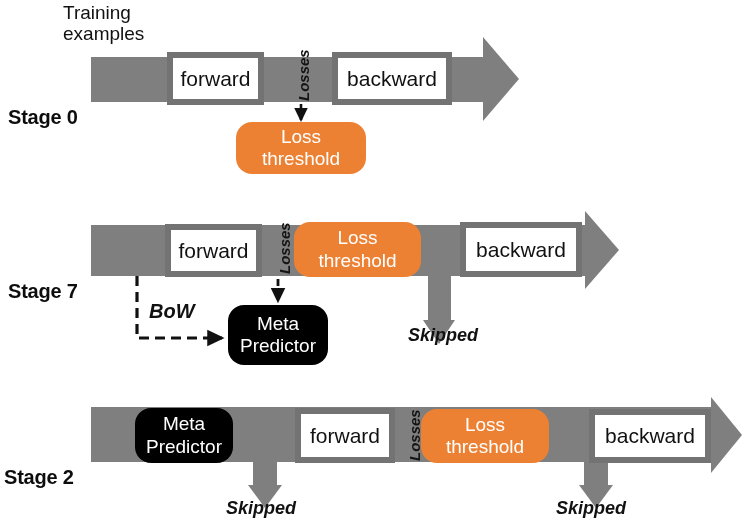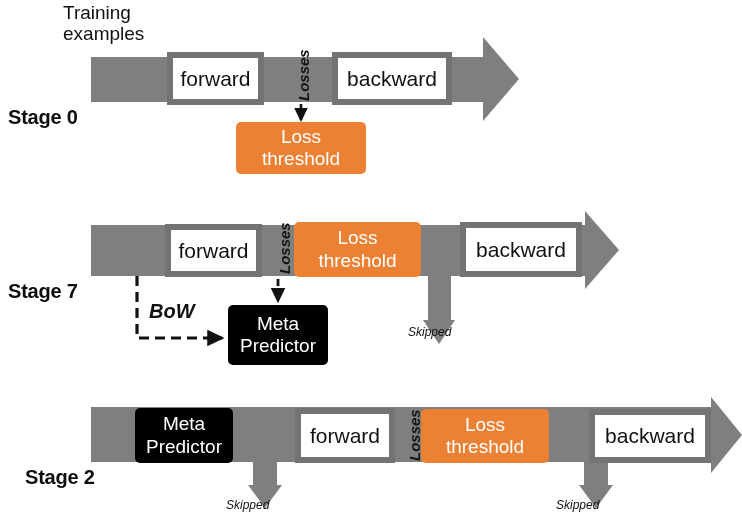--- a/index.html
+++ b/index.html
@@ -64,21 +64,21 @@
     border: 6px solid #737373;
     box-sizing: border-box;
     display: flex;
     align-items: center;
     justify-content: center;
     font-size: 21px;
     color: #111111;
   }
 
   .pill {
-    border-radius: 5px;
+    border-radius: 16px;
     box-sizing: border-box;
     display: flex;
     flex-direction: column;
     align-items: center;
     justify-content: center;
     color: #ffffff;
     font-size: 19px;
     line-height: 1.16;
     text-align: center;
   }
@@ -90,22 +90,22 @@
     font-weight: bold;
     font-size: 15px;
     color: #141414;
     white-space: nowrap;
     transform-origin: left top;
     transform: rotate(-90deg);
   }
 
   .skipped {
     font-style: italic;
-    font-weight: normal;
-    font-size: 12px;
+    font-weight: bold;
+    font-size: 18px;
     color: #111111;
     white-space: nowrap;
   }
 
   .bow {
     font-style: italic;
     font-weight: bold;
     font-size: 20px;
     color: #111111;
     white-space: nowrap;
@@ -181,21 +181,21 @@
     <div class="abs pill green" style="left:228px; top:305px; width:100px; height:60px;">
       <span>Meta</span>
       <span>Predictor</span>
     </div>
 
     <div class="abs bow" style="left:149px; top:300px;">BoW</div>
   </div>
 
   <div class="abs">
 
-    <div class="abs stage-label" style="left:25px; top:422px;">Stage 2</div>
+    <div class="abs stage-label" style="left:4px; top:422px;">Stage 2</div>
 
     <div class="abs bar" style="left:91px; top:407px; width:622px; height:55px;"></div>
 
     <div class="abs arrowhead-right" style="left:711px; top:397px; border-width:38px 0 38px 31px;"></div>
 
     <div class="abs bar" style="left:253px; top:437px; width:24px; height:53px;"></div>
     <div class="abs arrowhead-down" style="left:248px; top:485px; border-width:23px 17px 0 17px;"></div>
     <div class="abs skipped" style="left:226px; top:498px;">Skipped</div>
 
     <div class="abs bar" style="left:584px; top:437px; width:24px; height:53px;"></div>

